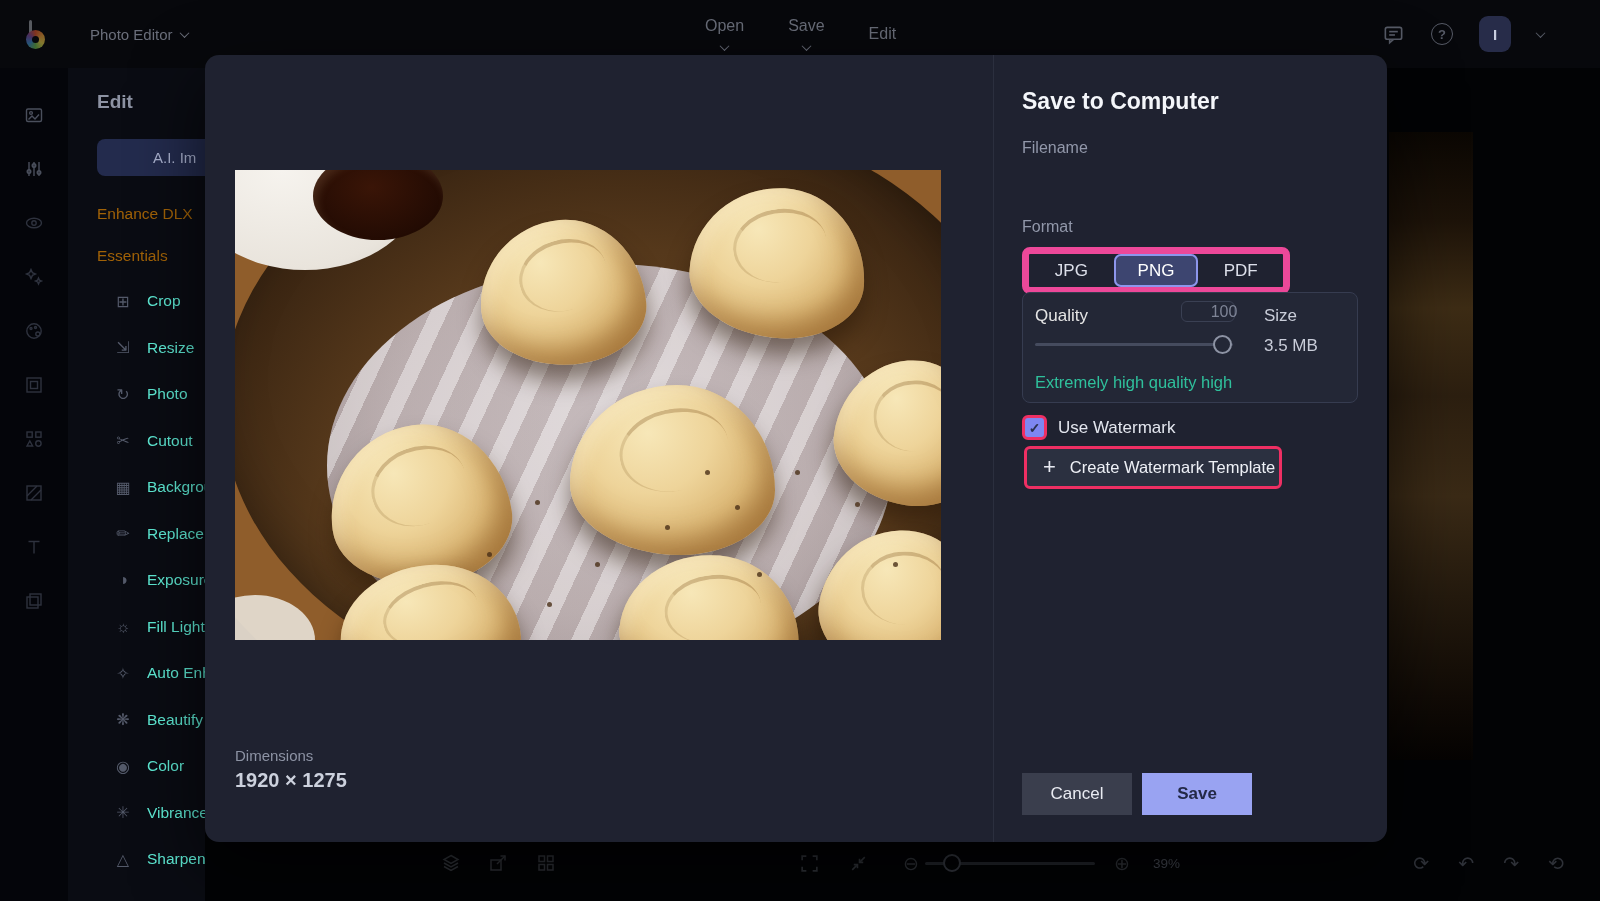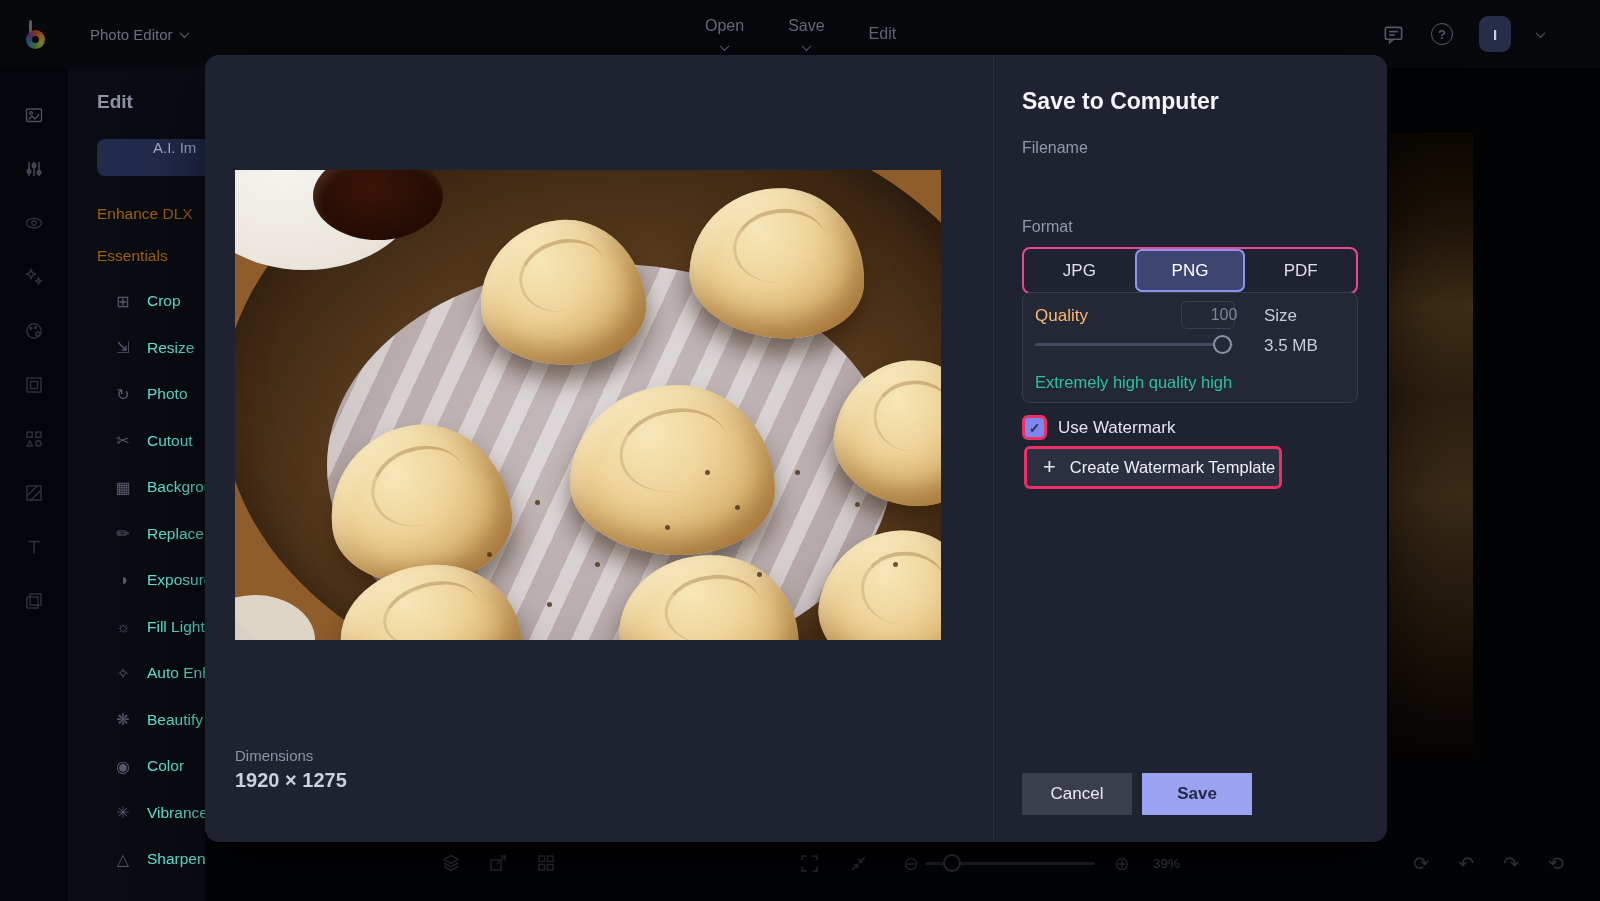--- a/index.html
+++ b/index.html
@@ -32,21 +32,21 @@
   
   .rail { position:absolute; left:0; top:68px; width:68px; height:833px; background:#04050a; }
   .rail-btn { position:absolute; left:24px; width:20px; height:20px; color:#2e323e; }
   .rail-btn.bright { color:#4a4f5c; }
   .rail-btn svg { width:20px; height:20px; display:block; }
 
   
   .panel { position:absolute; left:68px; top:68px; width:137px; height:833px; background:#0a0c13; overflow:hidden; }
   .panel-title { position:absolute; left:29px; top:23px; font-size:19px; font-weight:700; color:#8d93a3; }
   .ai-btn { position:absolute; left:29px; top:71px; width:150px; height:37px; background:#232b4d;
-    border-radius:8px; display:flex; align-items:flex-start; padding-left:56px;
+    border-radius:8px; display:flex; align-items:center; padding-left:56px;
     color:#a9b1ce; font-size:15px; white-space:nowrap; }
   .side-link { position:absolute; left:29px; font-size:15.5px; color:#a16207; white-space:nowrap; }
   .tools { position:absolute; left:0; top:210px; width:300px; }
   .tool-row { height:46.5px; display:flex; align-items:center; padding-left:45px; gap:14px; white-space:nowrap; }
   .tool-ico { width:20px; font-size:16px; color:#545a6a; text-align:center; }
   .tool-label { font-size:15.5px; color:#5eead4; }
 
   
   .canvas-sliver { position:absolute; left:1389px; top:132px; width:84px; height:628px;
     background:linear-gradient(to bottom,#0b0703 0%,#1d1309 14%,#3d2c15 28%,#2c1f10 42%,#3a2a16 58%,#241a0e 74%,#110b06 90%,#050302 100%); }
@@ -98,29 +98,29 @@
   .dims-label { position:absolute; left:30px; top:692px; font-size:15px; color:#8d93a4; }
   .dims-value { position:absolute; left:30px; top:714px; font-size:20px; font-weight:700; color:#ccd1dd; }
 
   
   .form { position:absolute; left:817px; top:0; width:336px; height:787px; }
   .dlg-title { position:absolute; left:0; top:33px; font-size:23px; font-weight:700; color:#f4f6fa; }
   .f-label { position:absolute; left:0; font-size:16px; color:#9298aa; }
   .filename-input { position:absolute; left:0; top:113px; width:336px; height:39px; background:#262b3c;
     border:1px solid #3d4358; border-radius:8px; color:#e8ebf3; font-size:17px; padding:0 14px;
     font-family:"Liberation Sans", sans-serif; outline:none; }
-  .seg { position:absolute; left:0; top:192px; width:336px; height:47px; border:2px solid #ec4899;
+  .seg { position:absolute; left:0; top:192px; width:268px; height:47px; border:7px solid #ec4899;
     border-radius:8px; display:flex; }
   .seg-cell { flex:1; display:flex; align-items:center; justify-content:center;
     color:#dde0ea; font-size:17px; font-weight:500; }
   .seg-cell.selected { background:#3d4570; box-shadow:inset 0 0 0 2px #8d96ec; border-radius:7px; color:#fff; }
   .qbox { position:absolute; left:0; top:237px; width:336px; height:111px; background:#232736;
     border:1px solid #363c50; border-radius:8px; }
-  .q-label { position:absolute; left:12px; top:13px; font-size:17px; color:#fdba74; }
-  .q-value { position:absolute; left:158px; top:8px; width:54px; height:28px; border:1px solid #3a4053;
+  .q-label { position:absolute; left:12px; top:13px; font-size:17px; color:#e5e5e5; }
+  .q-value { position:absolute; left:158px; top:8px; width:54px; height:21px; border:1px solid #3a4053;
     border-radius:6px; display:flex; align-items:center; justify-content:center; font-size:16px; color:#7e8496;padding-left:32px; }
   .q-size-label { position:absolute; left:241px; top:13px; font-size:17px; color:#c9cdd9; }
   .q-track { position:absolute; left:12px; top:50px; width:198px; height:3px; background:#454b5e; border-radius:2px; }
   .q-handle { position:absolute; left:190px; top:42px; width:19px; height:19px; border:2.5px solid #8d93a4;
     border-radius:50%; background:#232736; }
   .q-size-value { position:absolute; left:241px; top:43px; font-size:17px; color:#c9cdd9; }
   .q-note { position:absolute; left:12px; top:80px; font-size:16.5px; color:#2fc09c; }
   .wm-row { position:absolute; left:0; top:360px; display:flex; align-items:center; gap:11px; }
   .wm-check { width:25px; height:25px; border:3px solid #ee2f63; border-radius:6px; background:#7e87f1;
     display:flex; align-items:center; justify-content:center; color:#2b3150; font-size:14px; font-weight:700; }

